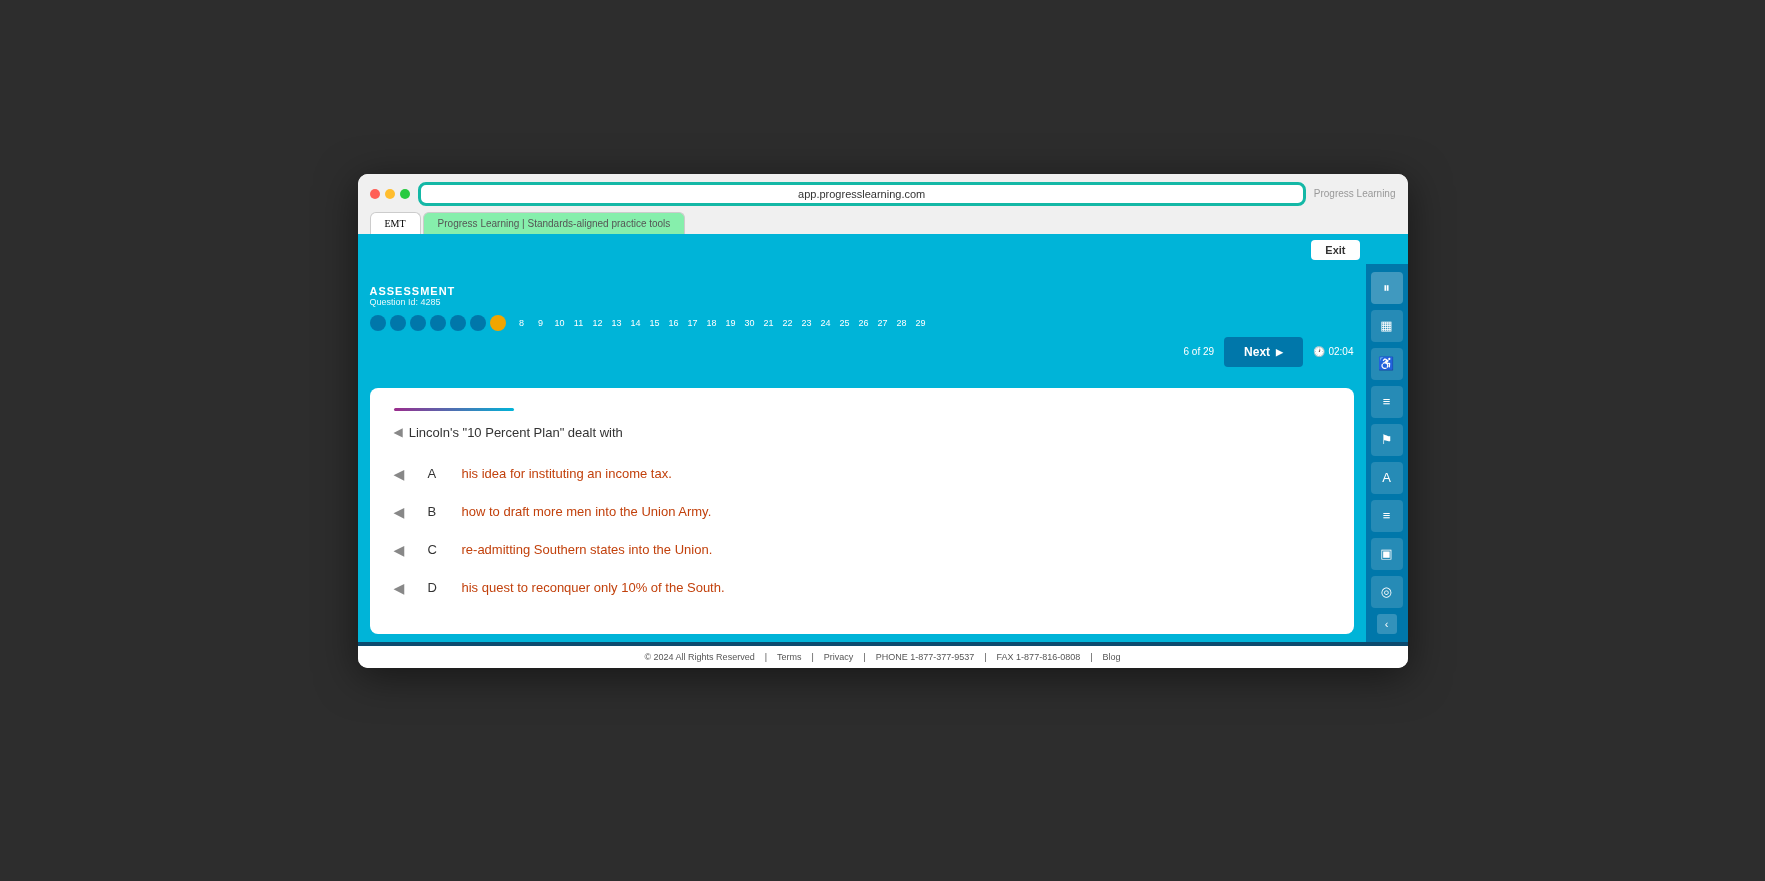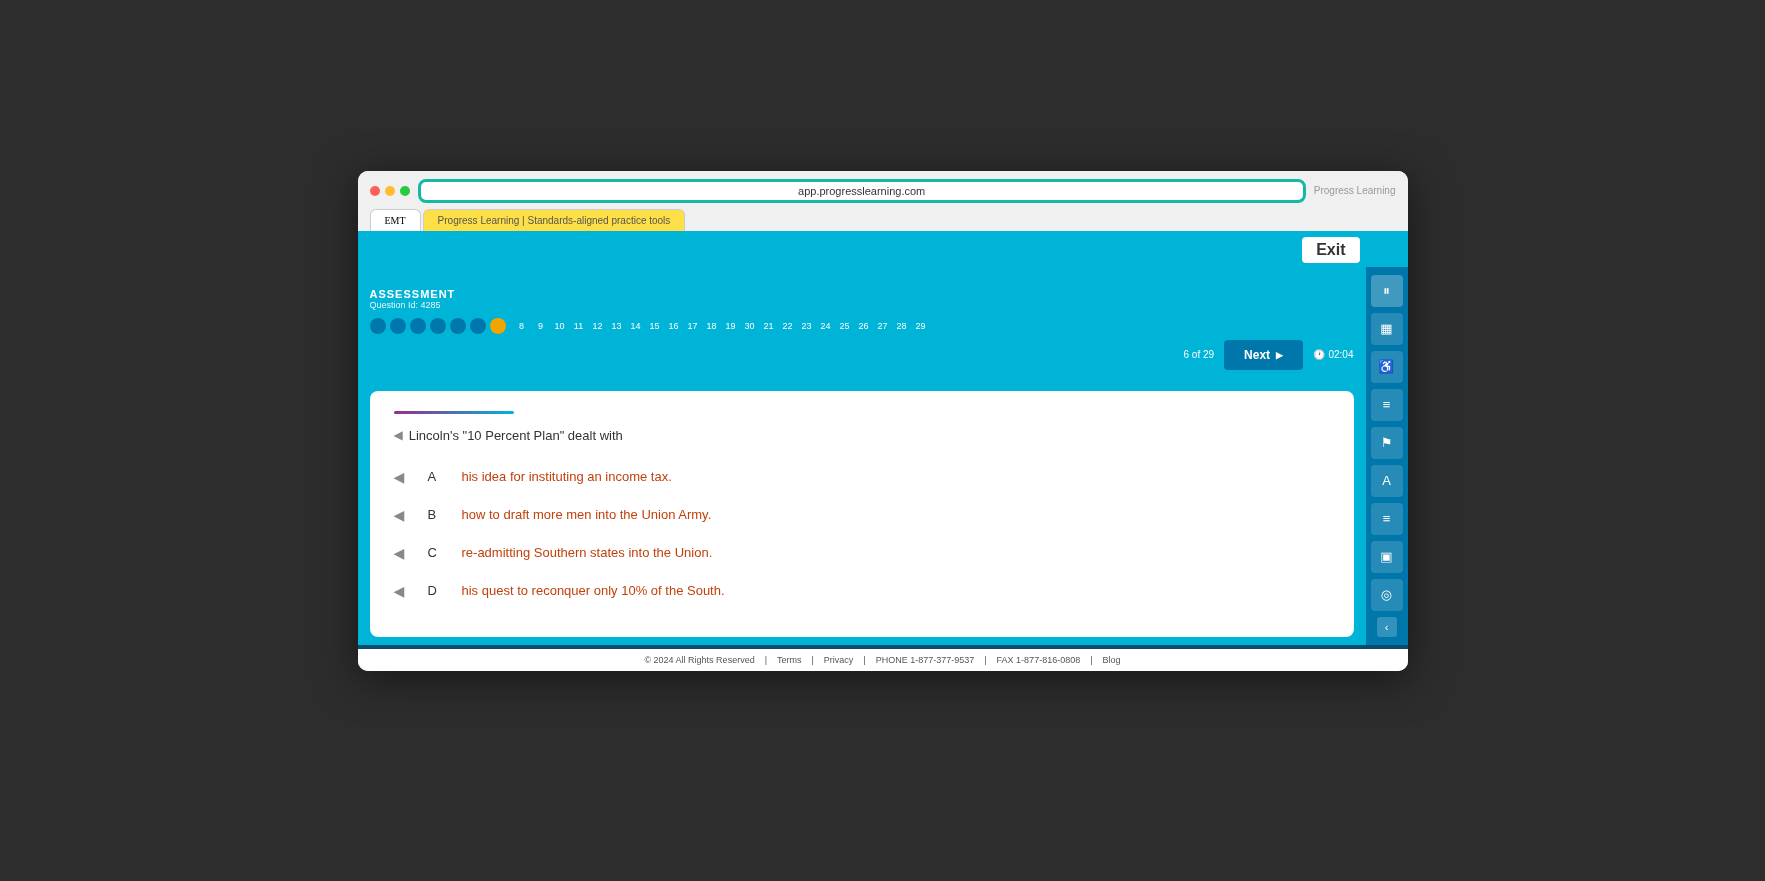--- a/index.html
+++ b/index.html
@@ -59,21 +59,21 @@
       font-size: 11px;
       color: #333;
       text-align: center;
     }
     .tabs-bar {
       display: flex;
       gap: 2px;
       align-items: flex-end;
     }
     .tab {
-      background: #fde047;
+      background: #86efac;
       border-radius: 6px 6px 0 0;
       padding: 5px 14px;
       font-size: 10px;
       color: #555;
       border: 1px solid #ccc;
       border-bottom: none;
     }
     .tab.active {
       background: white;
       color: #000;
@@ -84,21 +84,21 @@
     .app-layout {
       display: flex;
       background: #00b4d8;
     }
     .exit-btn {
       background: white;
       color: #333;
       border: none;
       padding: 4px 14px;
       border-radius: 4px;
-      font-size: 16px;
+      font-size: 11px;
       font-weight: bold;
       cursor: pointer;
     }
 
     
     .main-content {
       flex: 1;
       display: flex;
       flex-direction: column;
       padding: 0 8px 8px;

